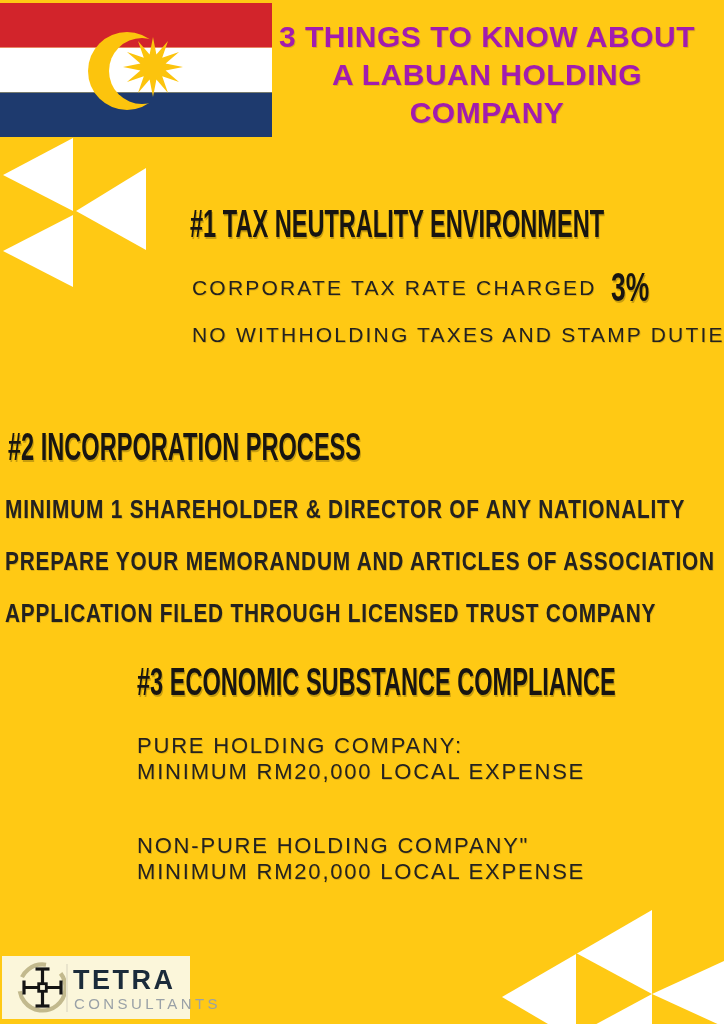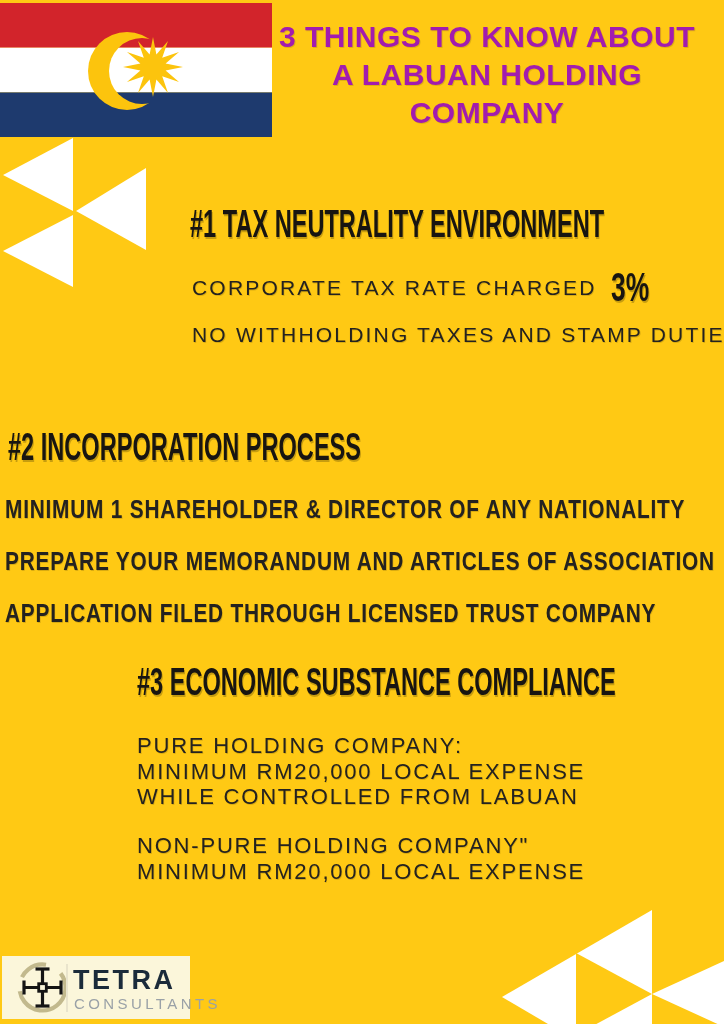--- a/index.html
+++ b/index.html
@@ -100,21 +100,20 @@
 
   <div class="abs heading" style="left:8px;top:425px">#2 INCORPORATION PROCESS</div>
   <div class="abs body-cond" style="left:5px;top:494px">MINIMUM 1 SHAREHOLDER &amp; DIRECTOR OF ANY NATIONALITY</div>
   <div class="abs body-cond" style="left:5px;top:546px">PREPARE YOUR MEMORANDUM AND ARTICLES OF ASSOCIATION</div>
   <div class="abs body-cond" style="left:5px;top:598px">APPLICATION FILED THROUGH LICENSED TRUST COMPANY</div>
 
   <div class="abs heading" style="left:137px;top:660px">#3 ECONOMIC SUBSTANCE COMPLIANCE</div>
   <div class="abs" style="left:137px;top:733px">
     <div class="body-small">PURE HOLDING COMPANY:</div>
     <div class="body-small">MINIMUM RM20,000 LOCAL EXPENSE</div>
-    <div class="body-small">WHILE CONTROLLED FROM LABUAN</div>
   </div>
   <div class="abs" style="left:137px;top:833px">
     <div class="body-small">NON-PURE HOLDING COMPANY"</div>
     <div class="body-small">MINIMUM RM20,000 LOCAL EXPENSE</div>
   </div>
 
   <svg class="abs" style="left:480px;top:890px" width="244" height="134" viewBox="480 890 244 134">
     <polygon fill="#FFFFFF" points="502,997 652,910 652,1085"></polygon>
     <polygon fill="#FFC914" points="576,953 576,1035 652,994"></polygon>
     <polygon fill="#FFFFFF" points="652,994 735,956 735,1032"></polygon>

